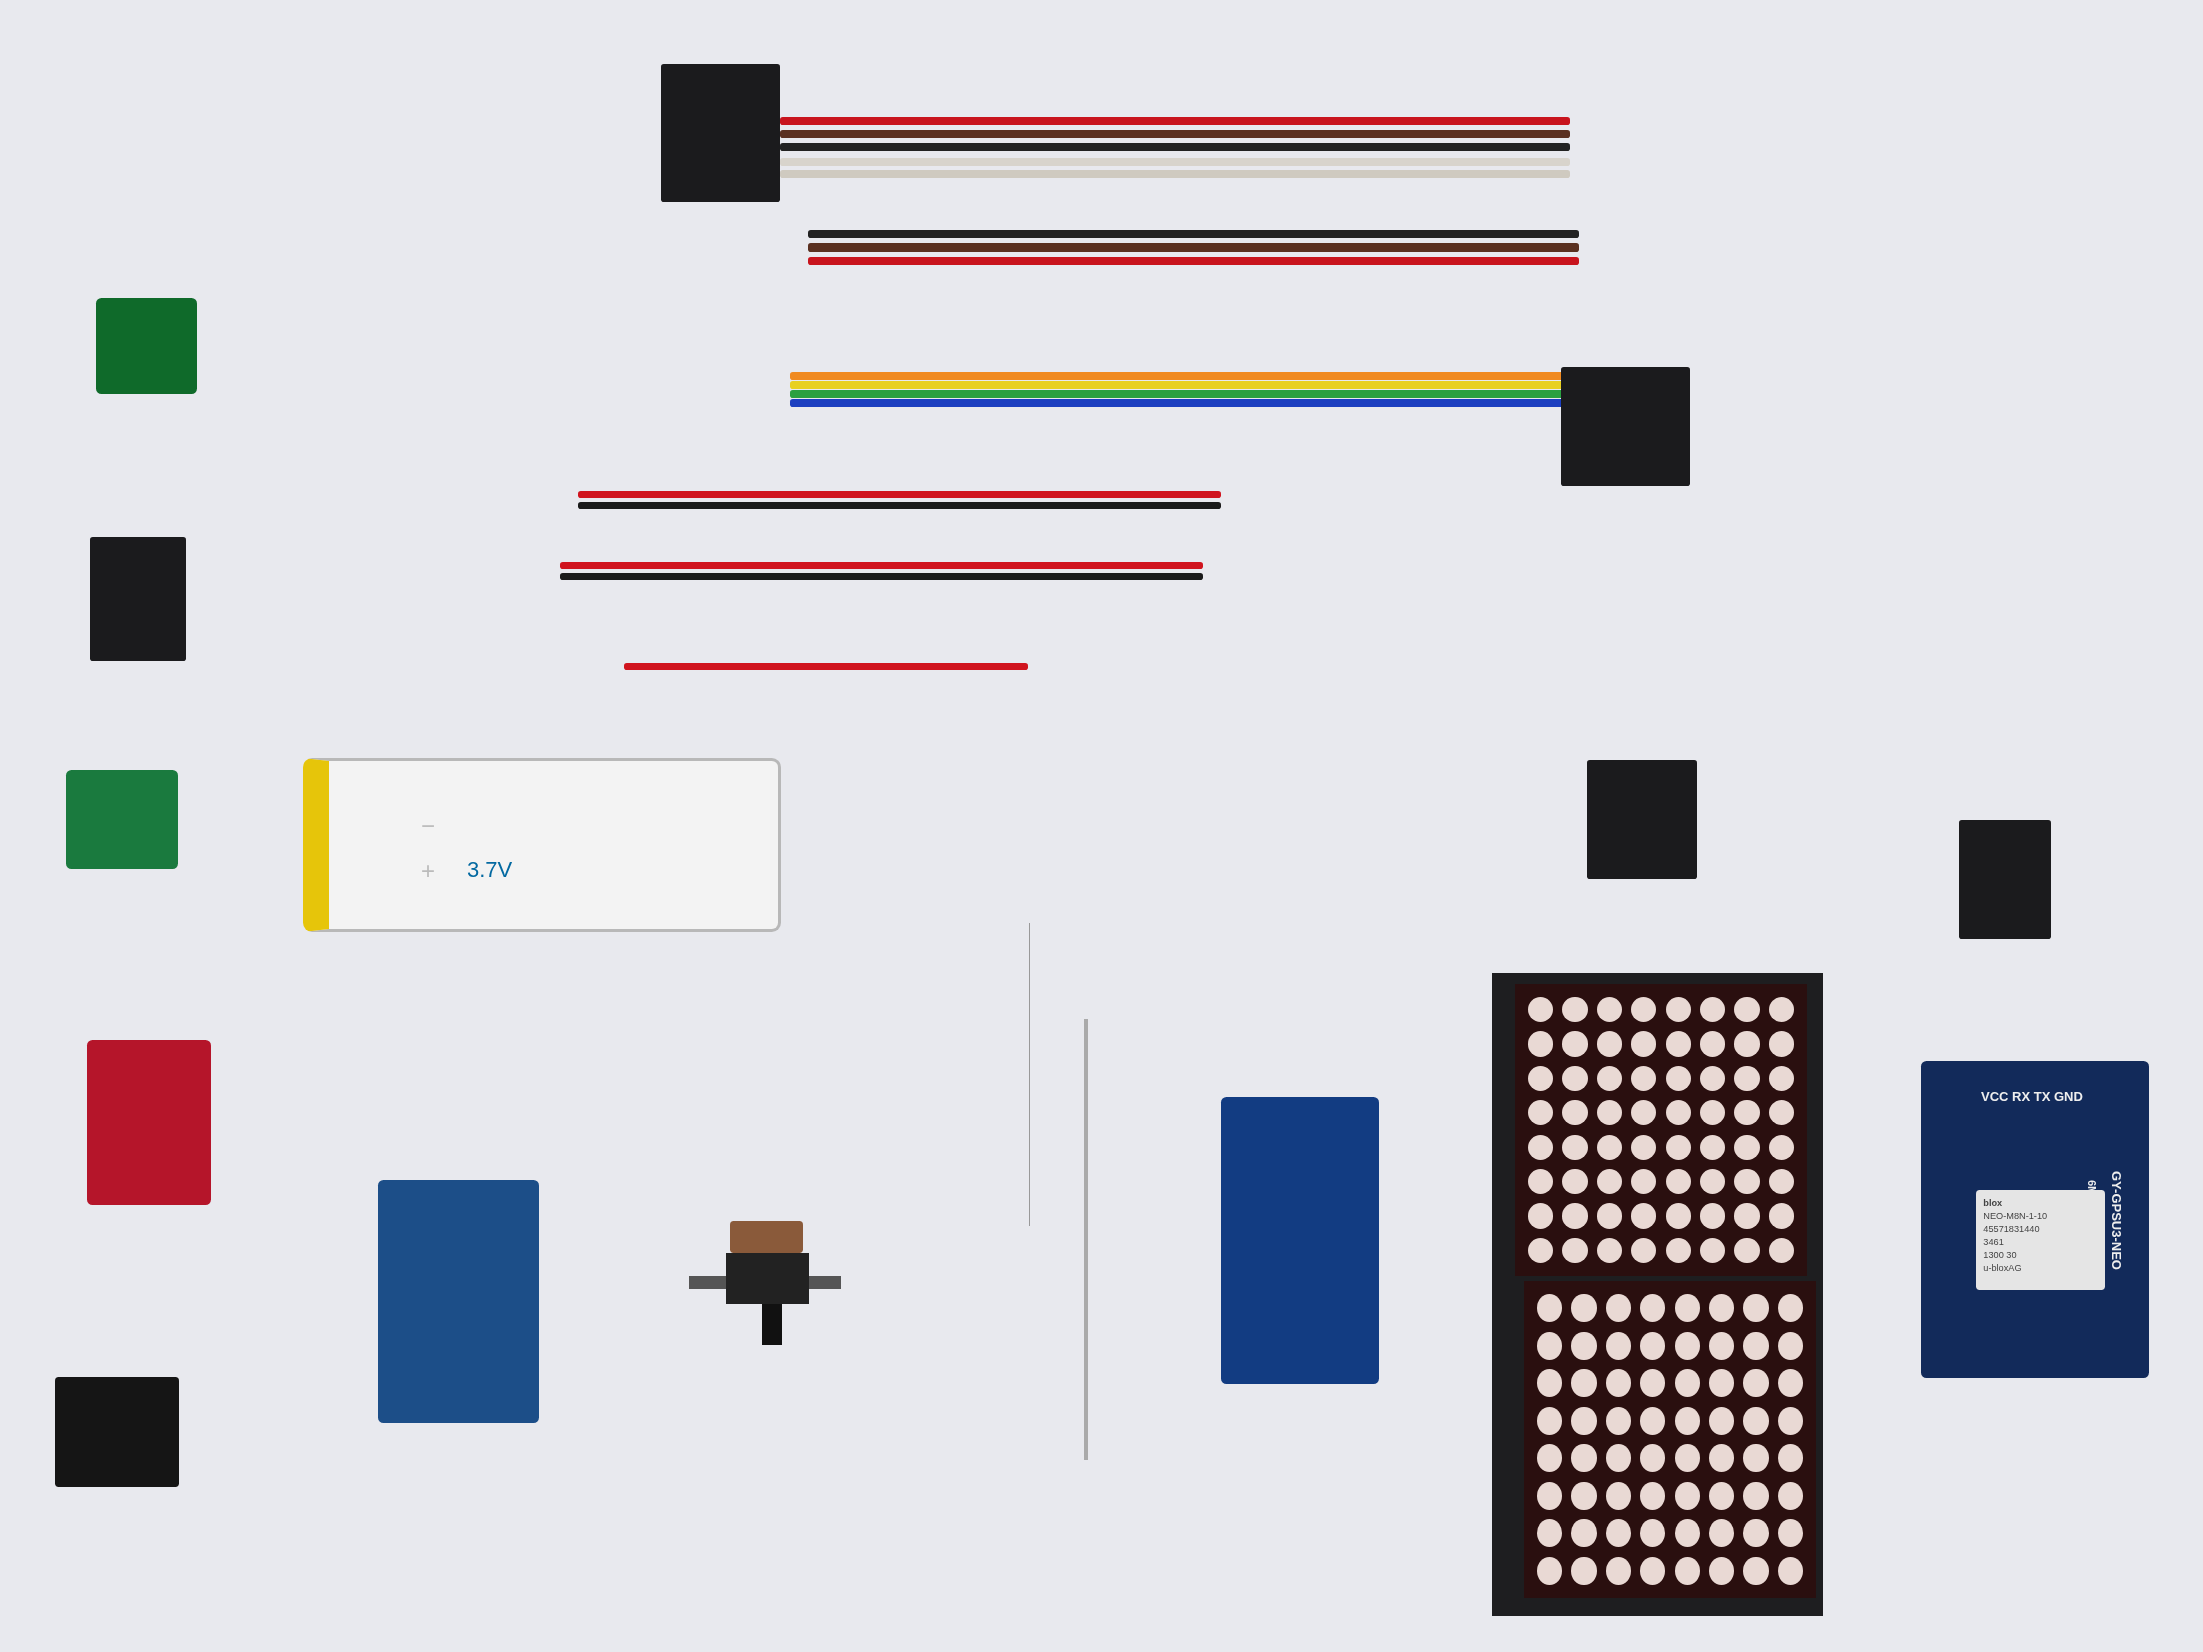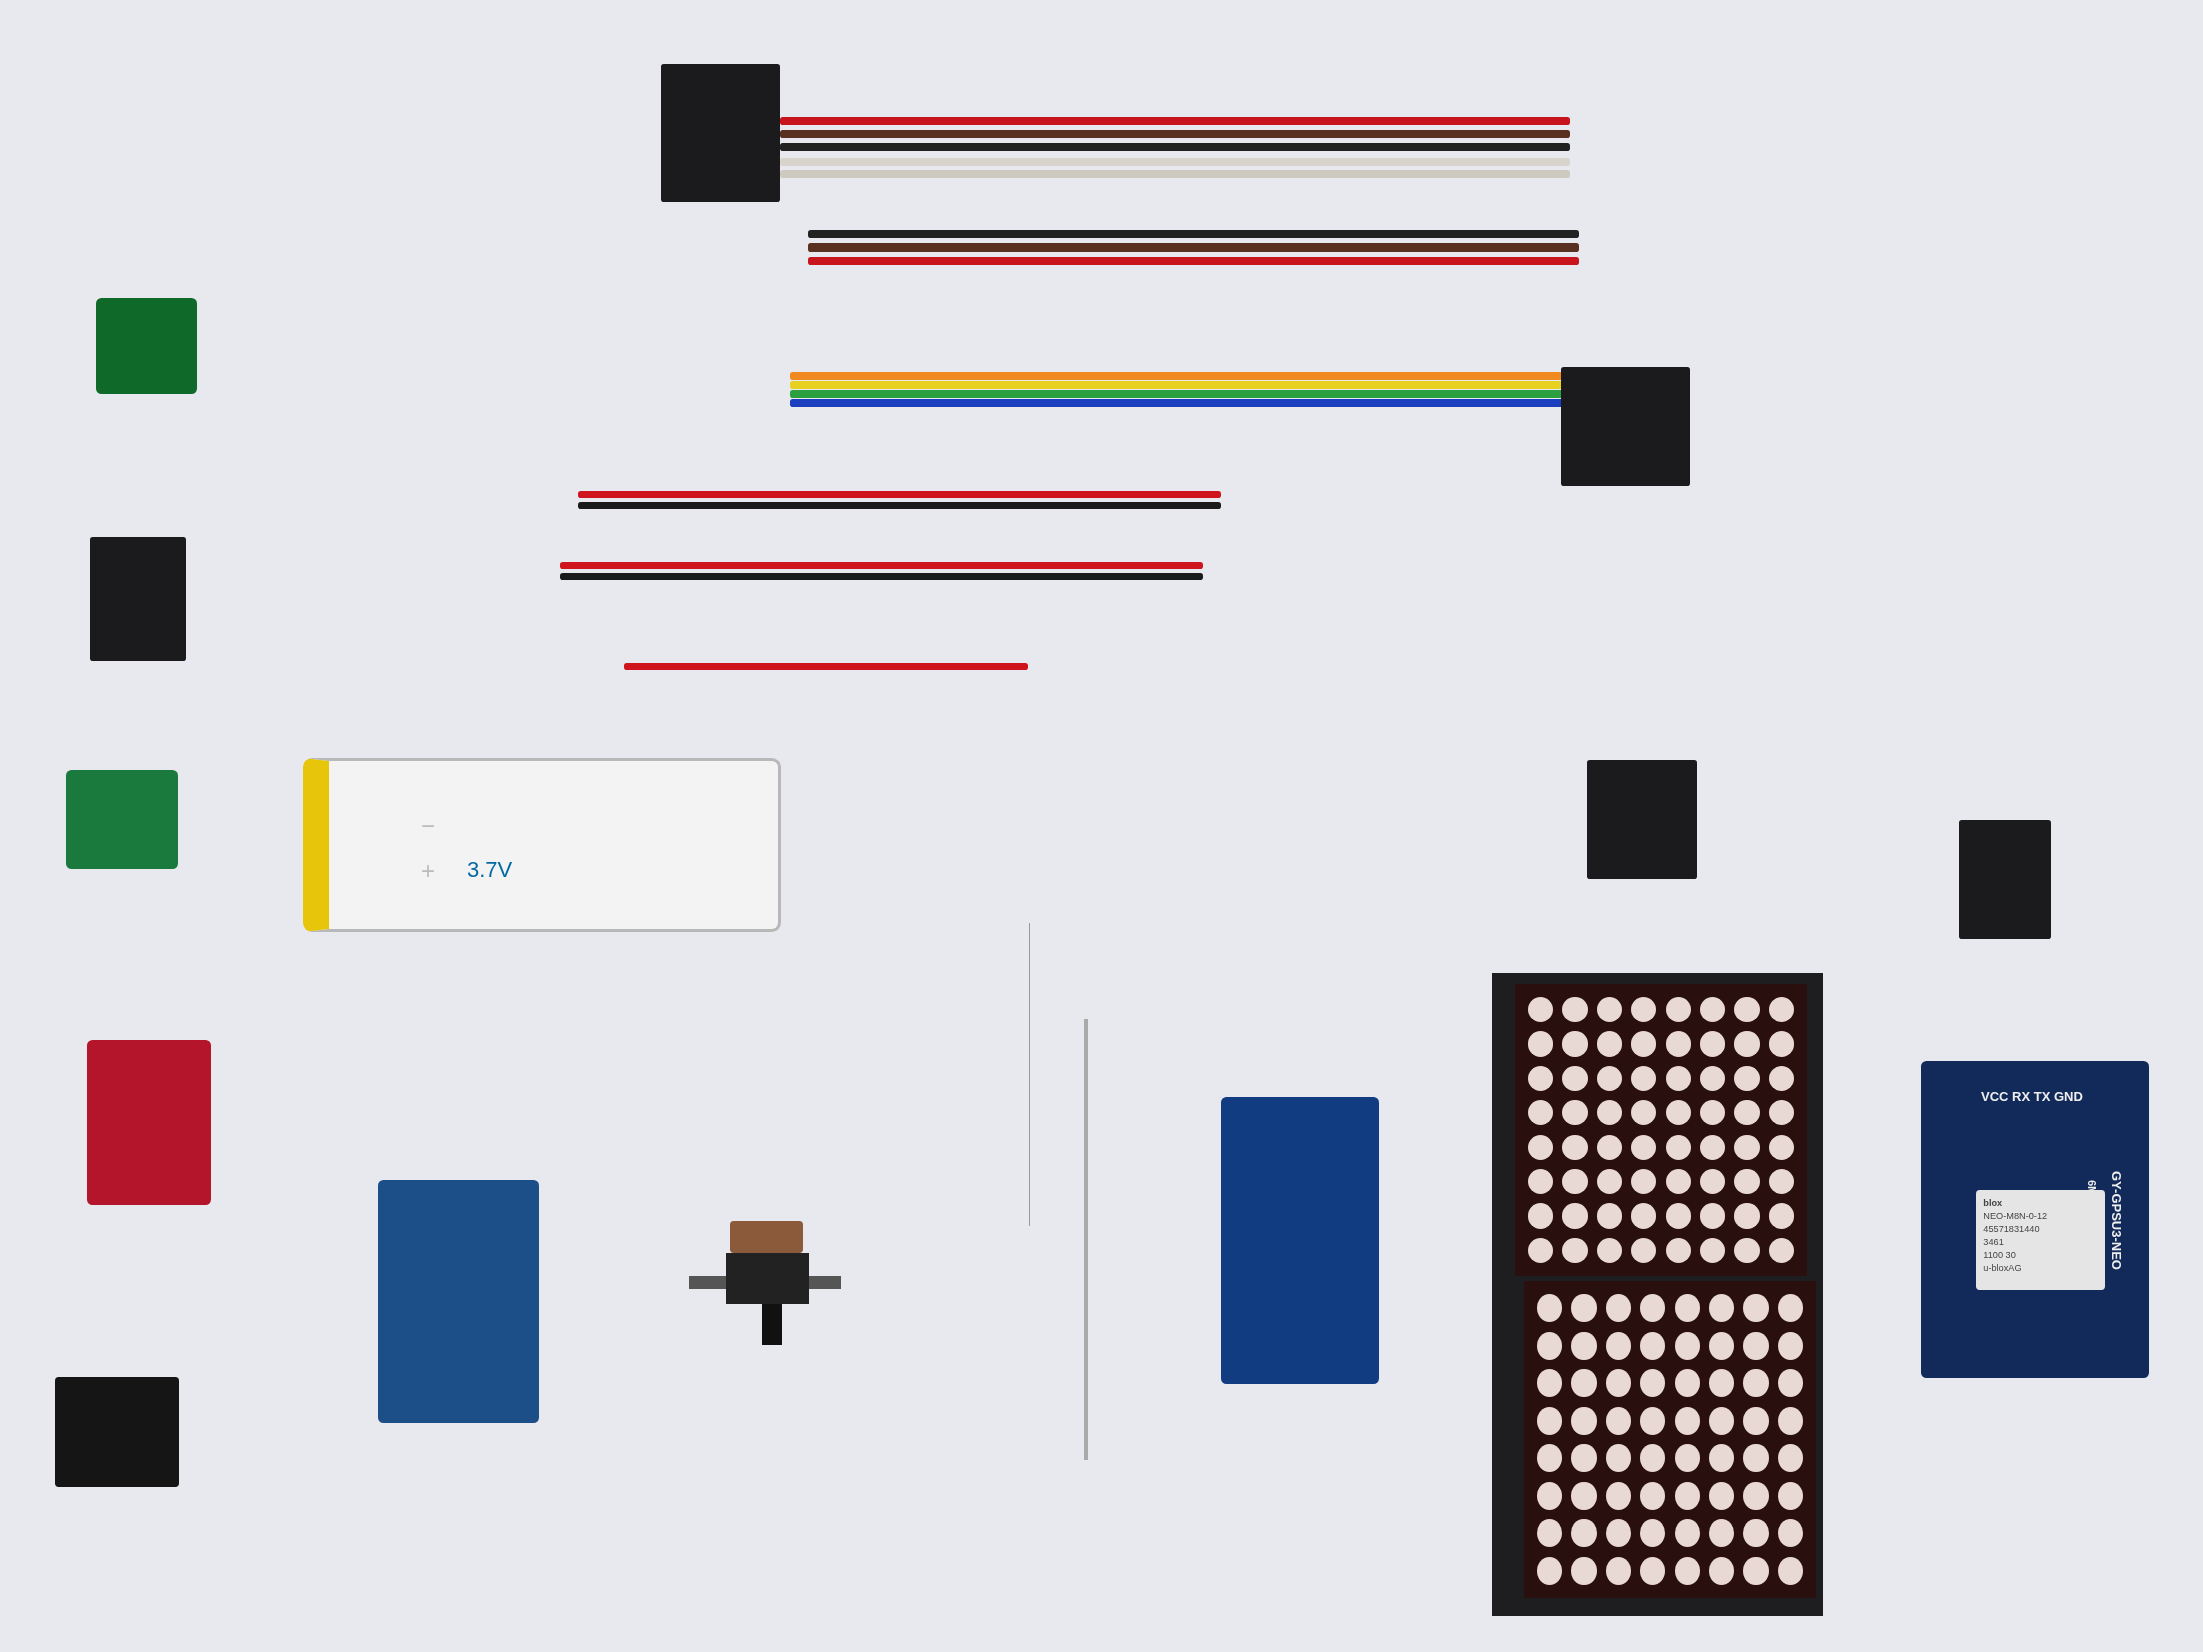--- a/index.html
+++ b/index.html
@@ -209,23 +209,23 @@
 
 <div class="hdr" style="left:1587px;top:760px;width:110px;height:119px;"></div>
 <div class="hdr" style="left:1959px;top:820px;width:92px;height:119px;"></div>
 
 <div class="pcb" style="left:1921px;top:1061px;width:228px;height:317px;background:#122a5a;">
   <span class="txt" style="left:60px;top:27.5px;">VCC RX TX GND</span>
   <span class="txt" style="left:188px;top:110px;writing-mode:vertical-rl;">GY-GPSU3-NEO</span>
   <span class="txt" style="left:165px;top:119px;writing-mode:vertical-rl;font-size:11px;">6M 7M M8N</span>
   <div class="abs" style="left:55px;top:129px;width:129px;height:100px;background:#e5e5e5;border-radius:3.7px;color:#444;font-size:9.2px;padding:7.3px;box-sizing:border-box;line-height:13px;">
     <div style="font-weight:bold;">blox</div>
-    <div>NEO-M8N-0-12</div>
+    <div>NEO-M8N-1-10</div>
     <div>45571831440</div>
     <div>3461</div>
-    <div>1100 30</div>
+    <div>1300 30</div>
     <div>u-bloxAG</div>
   </div>
 </div>
 
 <div class="abs" style="left:1029px;top:923px;width:37px;height:303px;border-left:1.8px solid #999;"></div>
 <div class="abs" style="left:1084px;top:1019px;width:3.7px;height:441px;background:#aaa;"></div>
 
 
 </body></html>

